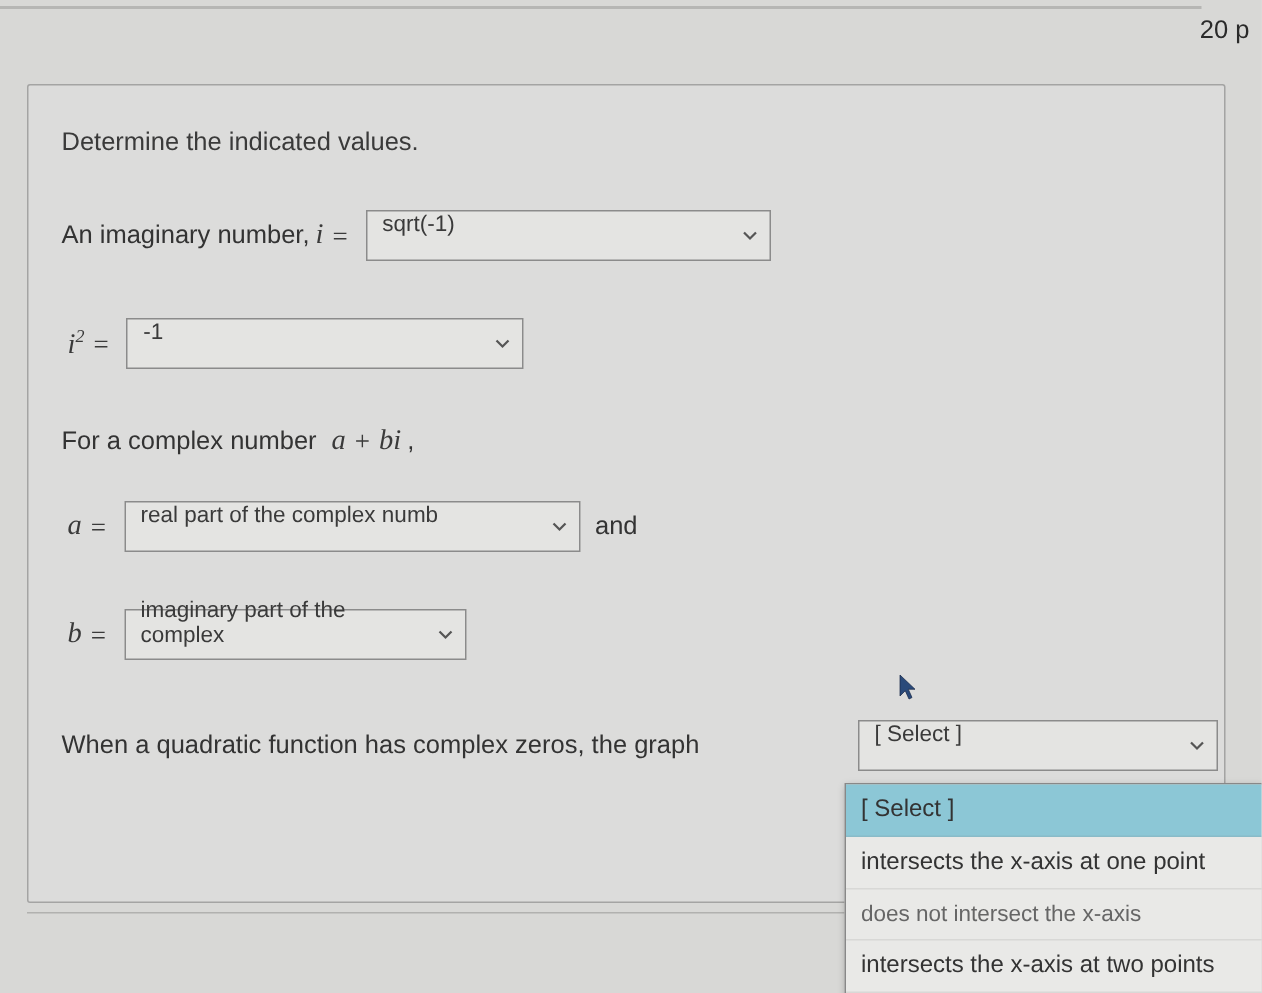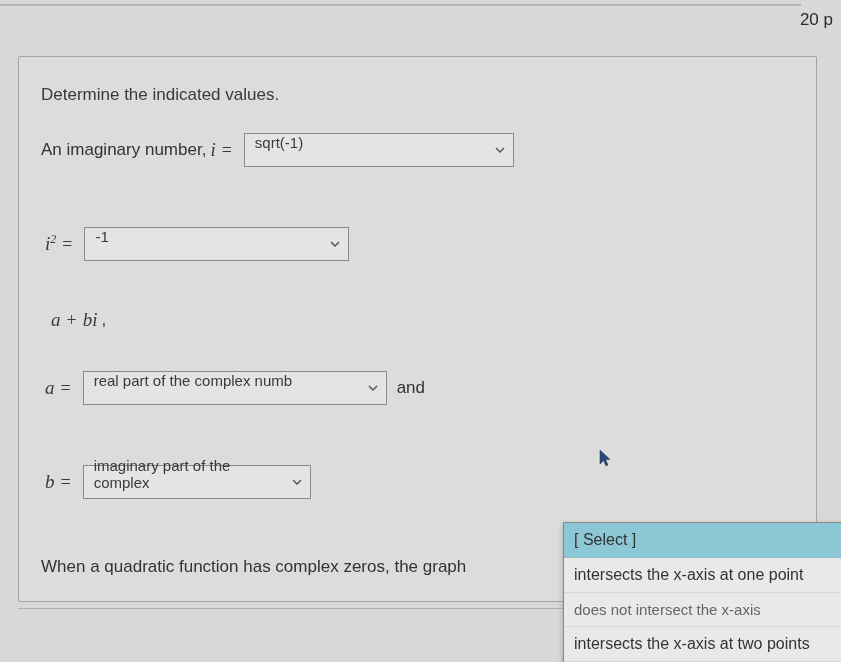--- a/index.html
+++ b/index.html
@@ -54,36 +54,36 @@
       border: 1px solid #8b8b8b;
       background: #e4e4e2;
       height: 34px;
       display: inline-flex;
       align-items: center;
       padding: 0 26px 16px 10px;
       font-size: 15px;
       color: #3a3a3a;
       position: relative;
       min-width: 60px;
-      margin: 12px 6px;
+      margin: 1px 6px;
     }
     .select.wide1 { width: 270px; }
     .select.wide2 { width: 265px; }
     .select.wide3 { width: 304px; }
     .select.wide4 { width: 228px; }
     .select.wide5 { width: 430px; }
     .caret {
       position: absolute;
       right: 8px;
       top: 50%;
       transform: translateY(-50%);
       width: 10px; height: 10px;
     }
     .caret svg { display: block; }
-    .prompt { font-size: 17px; margin-bottom: 16px; }
+    .prompt { font-size: 17px; margin-bottom: 34px; }
     .dropdown {
       position: absolute;
       right: 0px;
       top: 440px;
       width: 435px;
       background: #e9e9e7;
       border: 1px solid #888;
       box-shadow: 0 2px 5px rgba(0,0,0,0.25);
       z-index: 10;
     }
@@ -140,20 +140,21 @@
       <span>-1</span>
       <span class="caret">
         <svg viewBox="0 0 10 10">
             <path d="M1 3 L5 7 L9 3" stroke="#555" stroke-width="1.5" fill="none"></path>
           </svg>
       </span>
     </div>
   </div>
 
   <div class="row" style="margin-bottom:28px;">
+    <span class="txt">For a complex number</span>
     <span style="width:6px"></span>
     <span class="math-i">a</span>
     <span class="math-eq" style="padding:0 2px">+</span>
     <span class="math-i">bi</span>
     <span class="txt">,</span>
   </div>
 
   <div class="row">
     <span class="math-i">a</span>
     <span class="math-eq">=</span>

